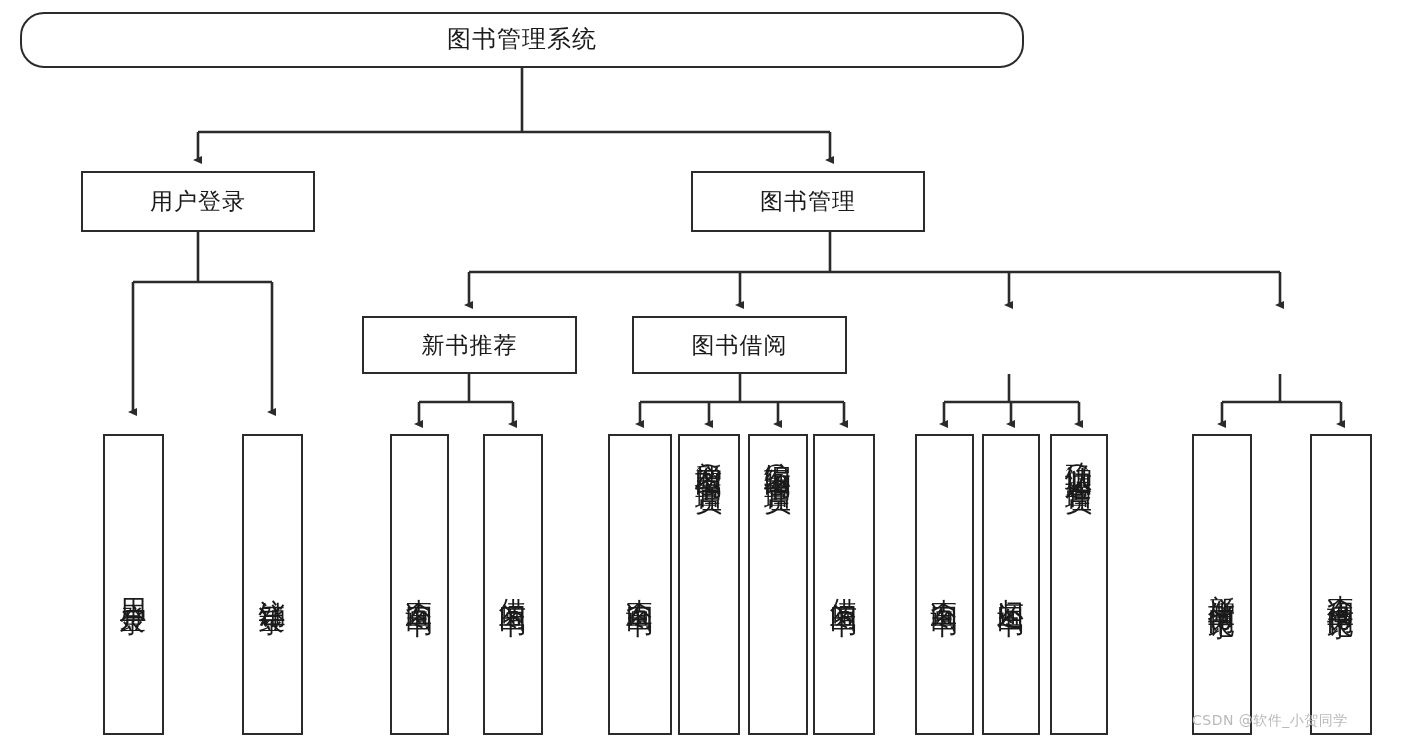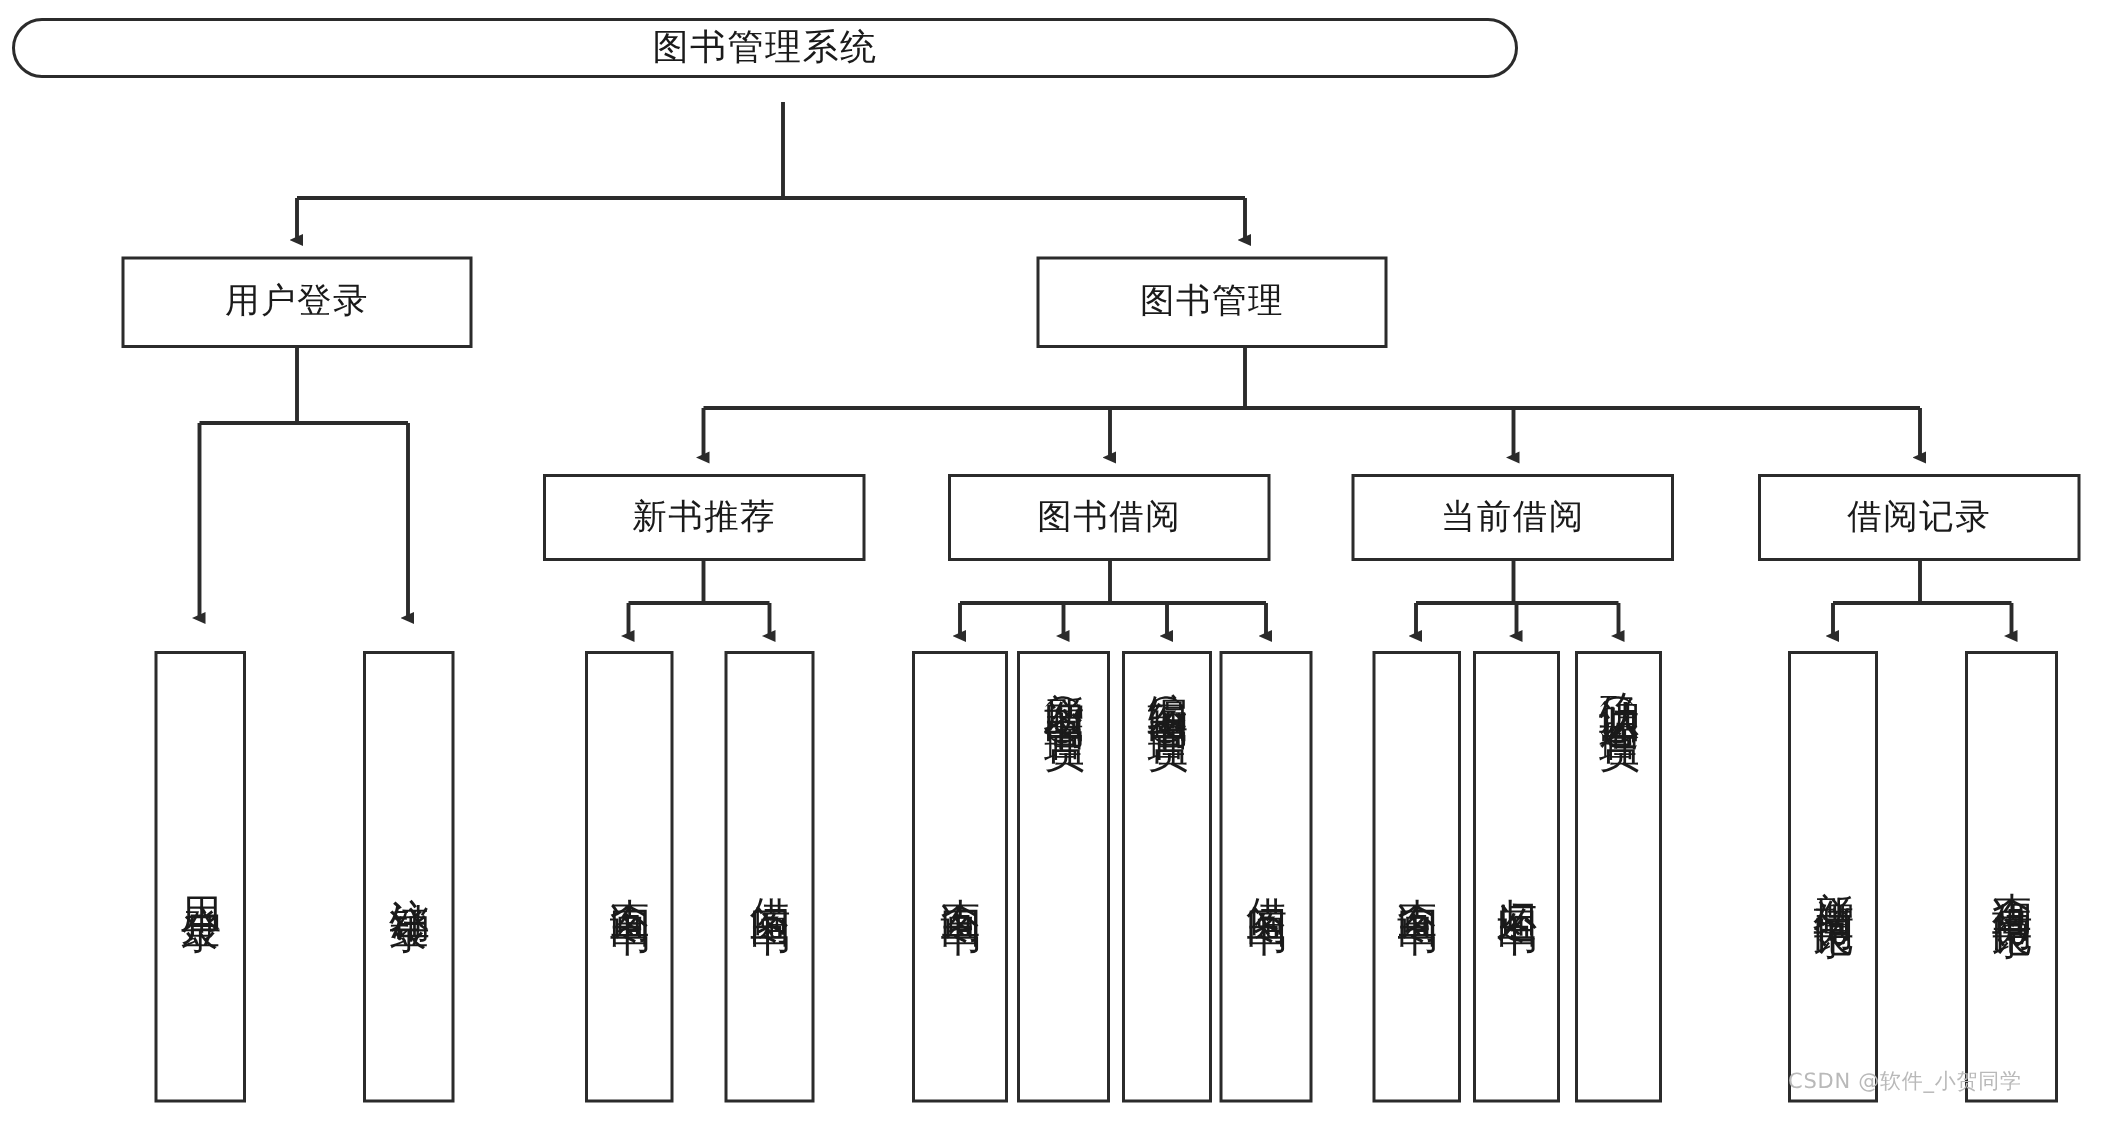--- a/index.html
+++ b/index.html
@@ -131,43 +131,37 @@
       <path d="M1011,402 L1011,424" marker-end="url(#arrow)"></path>
       <path d="M1079,402 L1079,424" marker-end="url(#arrow)"></path>
 
       <path d="M1280,374 L1280,402"></path>
       <path d="M1222,402 L1341,402"></path>
       <path d="M1222,402 L1222,424" marker-end="url(#arrow)"></path>
       <path d="M1341,402 L1341,424" marker-end="url(#arrow)"></path>
     </g>
   </svg>
 
-  <div class="node horiz root" style="left:8px; top:12px; width:1004px; height:40px;border-radius:24px;">
+  <div class="node horiz root" style="left:20px; top:12px; width:1004px; height:56px;border-radius:24px;">
     <span class="node-label">图书管理系统</span>
   </div>
 
   <div class="node horiz" style="left:81px; top:171px; width:234px; height:61px;">
     <span class="node-label">用户登录</span>
   </div>
   <div class="node horiz" style="left:691px; top:171px; width:234px; height:61px;">
     <span class="node-label">图书管理</span>
   </div>
 
   <div class="node horiz" style="left:632px; top:316px; width:215px; height:58px;">
     <span class="node-label">图书借阅</span>
   </div>
   <div class="node horiz" style="left:362px; top:316px; width:215px; height:58px;">
     <span class="node-label">新书推荐</span>
   </div>
-  <div class="node horiz" style="left:901px; top:316px; width:215px; height:58px;">
-    <span class="node-label">当前借阅</span>
-  </div>
-  <div class="node horiz" style="left:1172px; top:316px; width:215px; height:58px;">
-    <span class="node-label">借阅记录</span>
-  </div>
 
   <div class="node vert mid" style="left:103px; top:434px; width:61px; height:301px;">
     <span class="node-label">用户登录</span>
   </div>
   <div class="node vert mid" style="left:242px; top:434px; width:61px; height:301px;">
     <span class="node-label">注销登录</span>
   </div>
 
   <div class="node vert mid" style="left:390px; top:434px; width:59px; height:301px;">
     <span class="node-label">查询图书</span>

